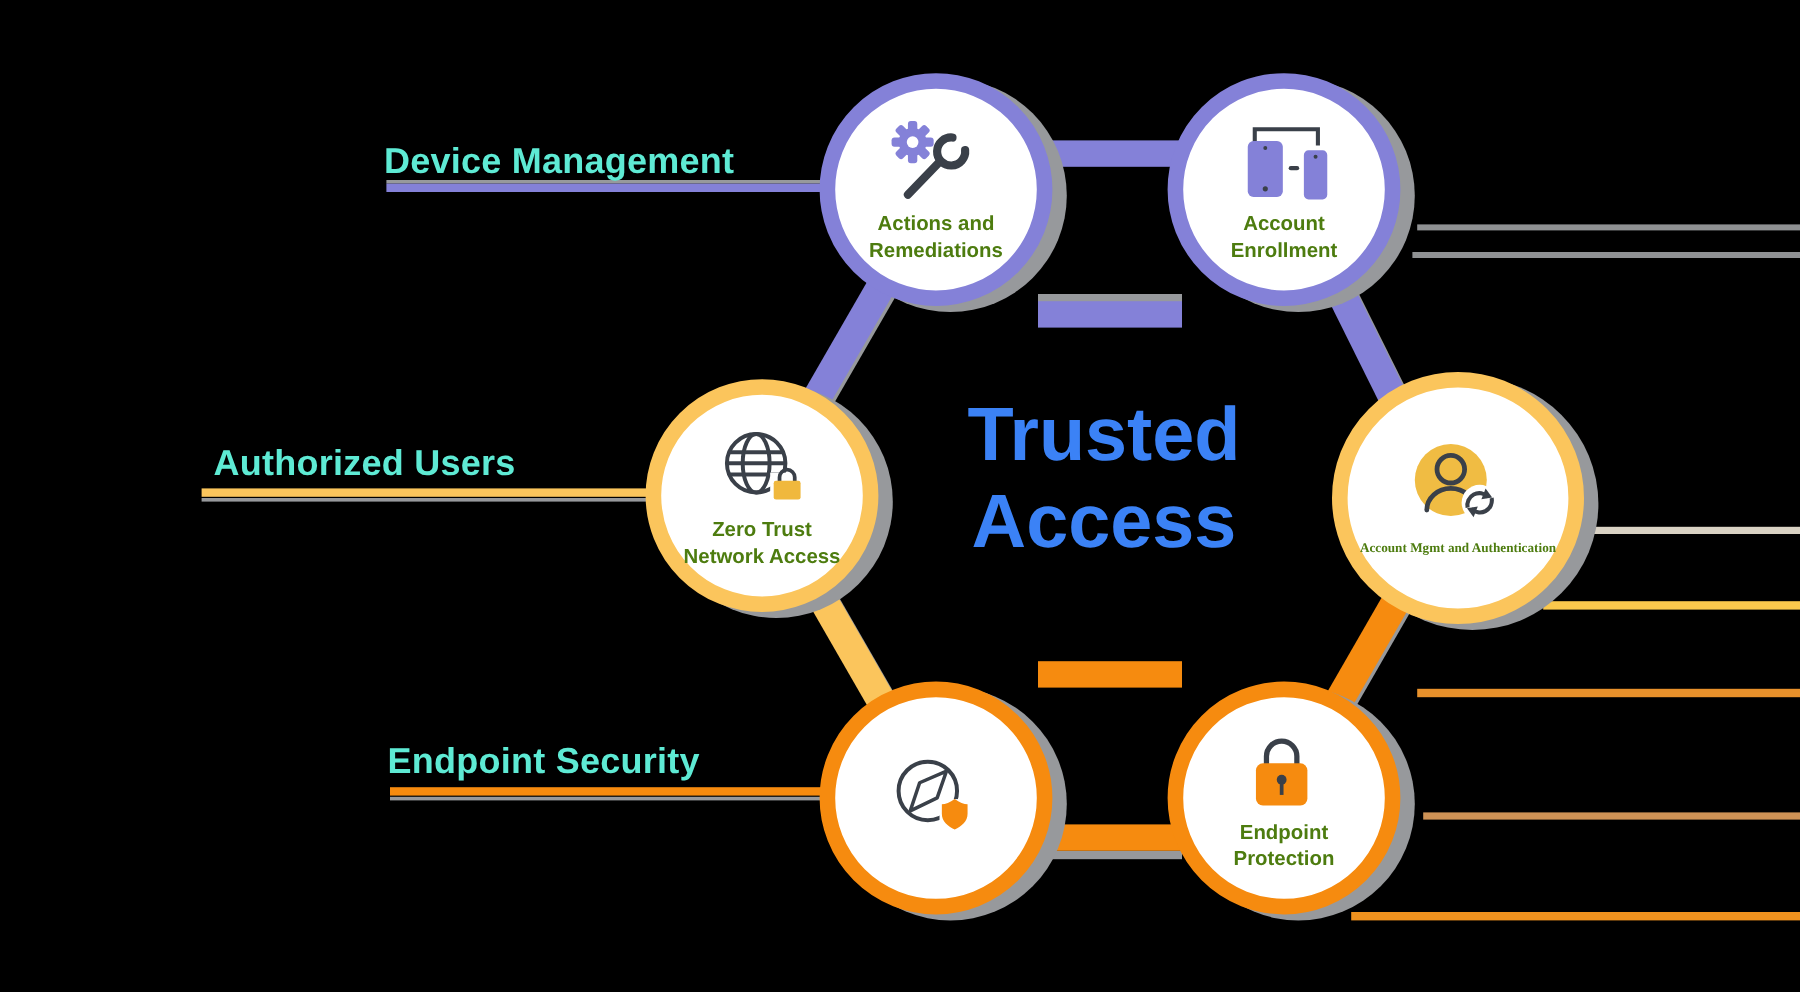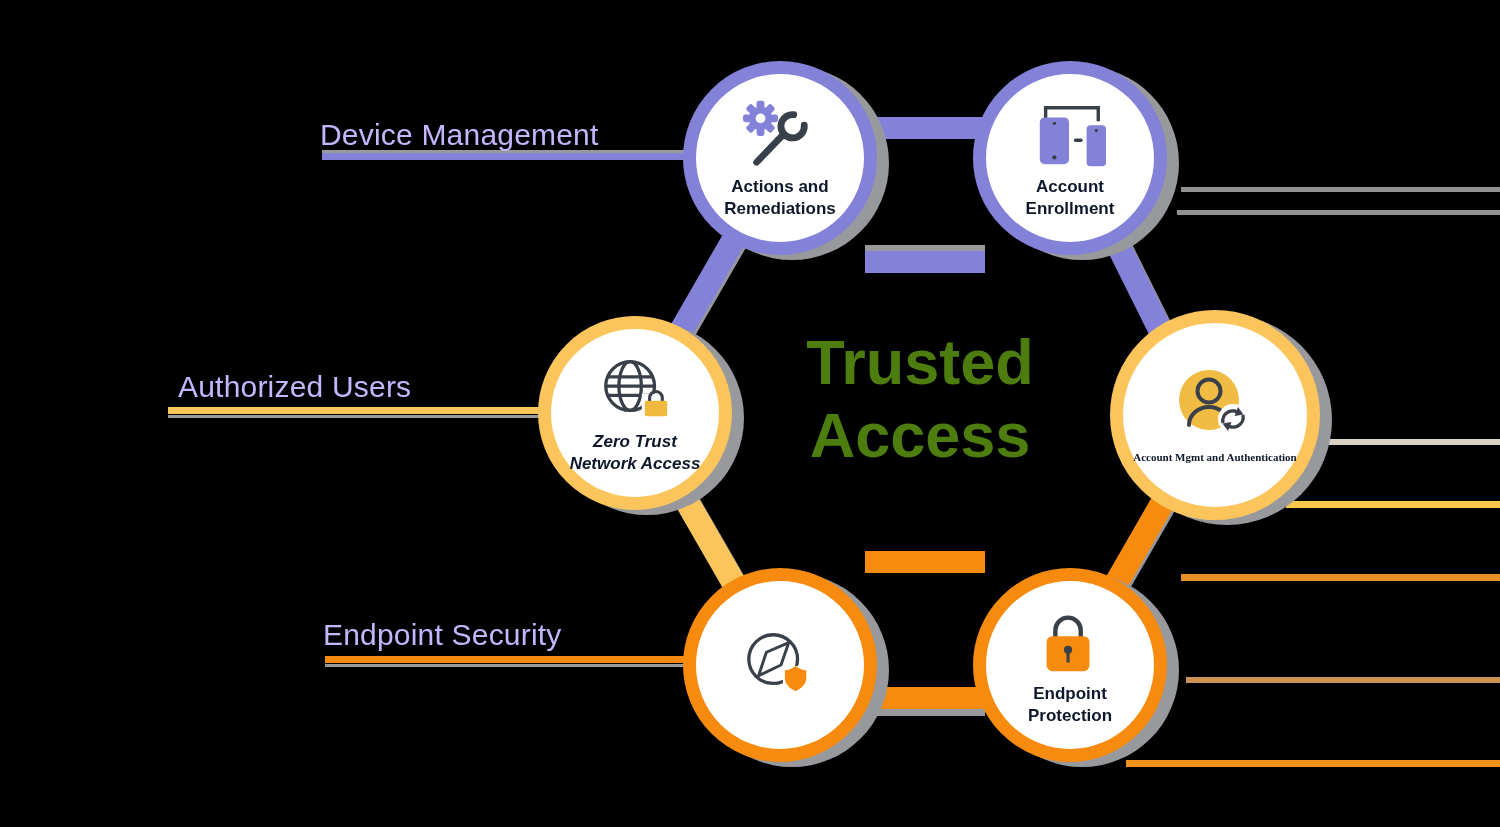--- a/index.html
+++ b/index.html
@@ -6,27 +6,27 @@
   #stage{position:relative;width:1500px;height:827px;background:#000;overflow:hidden;
          font-family:"Liberation Sans",sans-serif;}
   #underlay{position:absolute;left:0;top:0;z-index:1;}
   .node{position:absolute;z-index:3;box-sizing:border-box;background:#fff;border-radius:50%;
         display:flex;flex-direction:column;align-items:center;justify-content:center;
         box-shadow:12px 5px 0 #97999C;}
   .node-purple{border:13px solid #8481D8;}
   .node-yellow{border:13px solid #FBC55C;}
   .node-orange{border:13px solid #F68B0F;}
   .node-icon{flex:0 0 auto;margin-bottom:4px;}
-  .node-label{font-size:17px;font-weight:bold;color:#0f172a;text-align:center;
+  .node-label{font-size:17px;font-weight:bold;color:#4d7c0f;text-align:center;
               line-height:1.32;padding:0 14px;}
   .node-big .node-label{font-size:11px;padding:0 5px;font-family:Liberation Serif, serif;}
-  .section-label{position:absolute;z-index:4;font-size:30px;font-weight:normal;color:#c4b5fd;
+  .section-label{position:absolute;z-index:4;font-size:30px;font-weight:bold;color:#5eead4;
                  white-space:nowrap;letter-spacing:0.2px;}
   .big-title{position:absolute;z-index:2;left:762px;top:326px;width:316px;
-             font-size:63px;font-weight:bold;color:#4d7c0f;text-align:center;line-height:1.16;}
+             font-size:63px;font-weight:bold;color:#3b82f6;text-align:center;line-height:1.16;}
   .bar-purple{fill:#8481D8;} .bar-yellow{fill:#FBC55C;} .bar-orange{fill:#F68B0F;}
   .ln-purple{stroke:#8481D8;} .ln-yellow{stroke:#FBC55C;} .ln-orange{stroke:#F68B0F;}
   .ln-shadow{stroke:#97999C;} .bar-shadow{fill:#97999C;}
 </style>
 </head>
 <body>
 
 <div id="stage">
 
   <svg id="underlay" width="1500" height="827" viewBox="0 0 1500 827">
@@ -92,21 +92,21 @@
       <rect x="15" y="22" width="30" height="48" rx="5" fill="#8481D8"></rect>
       <circle cx="30" cy="28" r="1.7" fill="#3A4049"></circle>
       <circle cx="30" cy="63" r="2.2" fill="#3A4049"></circle>
       <rect x="50" y="43.5" width="9" height="3.6" rx="1.8" fill="#3A4049"></rect>
       <rect x="63" y="30" width="20" height="42" rx="4" fill="#8481D8"></rect>
       <circle cx="73" cy="35.5" r="1.7" fill="#3A4049"></circle>
     </svg>
     <div class="node-label">Account Enrollment</div>
   </div>
 
-  <div class="node node-yellow" style="left:538px;top:316px;width:194px;height:194px;font-style:italic;">
+  <div class="node node-yellow" style="left:538px;top:316px;width:194px;height:194px;">
     <svg class="node-icon" width="92" height="76" viewBox="0 0 92 78">
       <g stroke="#3A4049" stroke-width="3.4" fill="none">
         <circle cx="41" cy="36" r="25"></circle>
         <ellipse cx="41" cy="36" rx="11.5" ry="25"></ellipse>
         <line x1="18" y1="26.5" x2="64" y2="26.5"></line>
         <line x1="16" y1="36" x2="66" y2="36"></line>
         <line x1="18" y1="45.5" x2="64" y2="45.5"></line>
       </g>
       <rect x="53" y="44" width="28" height="24" fill="#fff"></rect>
       <path d="M61 52 v-4 a6.5 6.5 0 0 1 13 0 v4" stroke="#3A4049" stroke-width="3.2" fill="none"></path>

